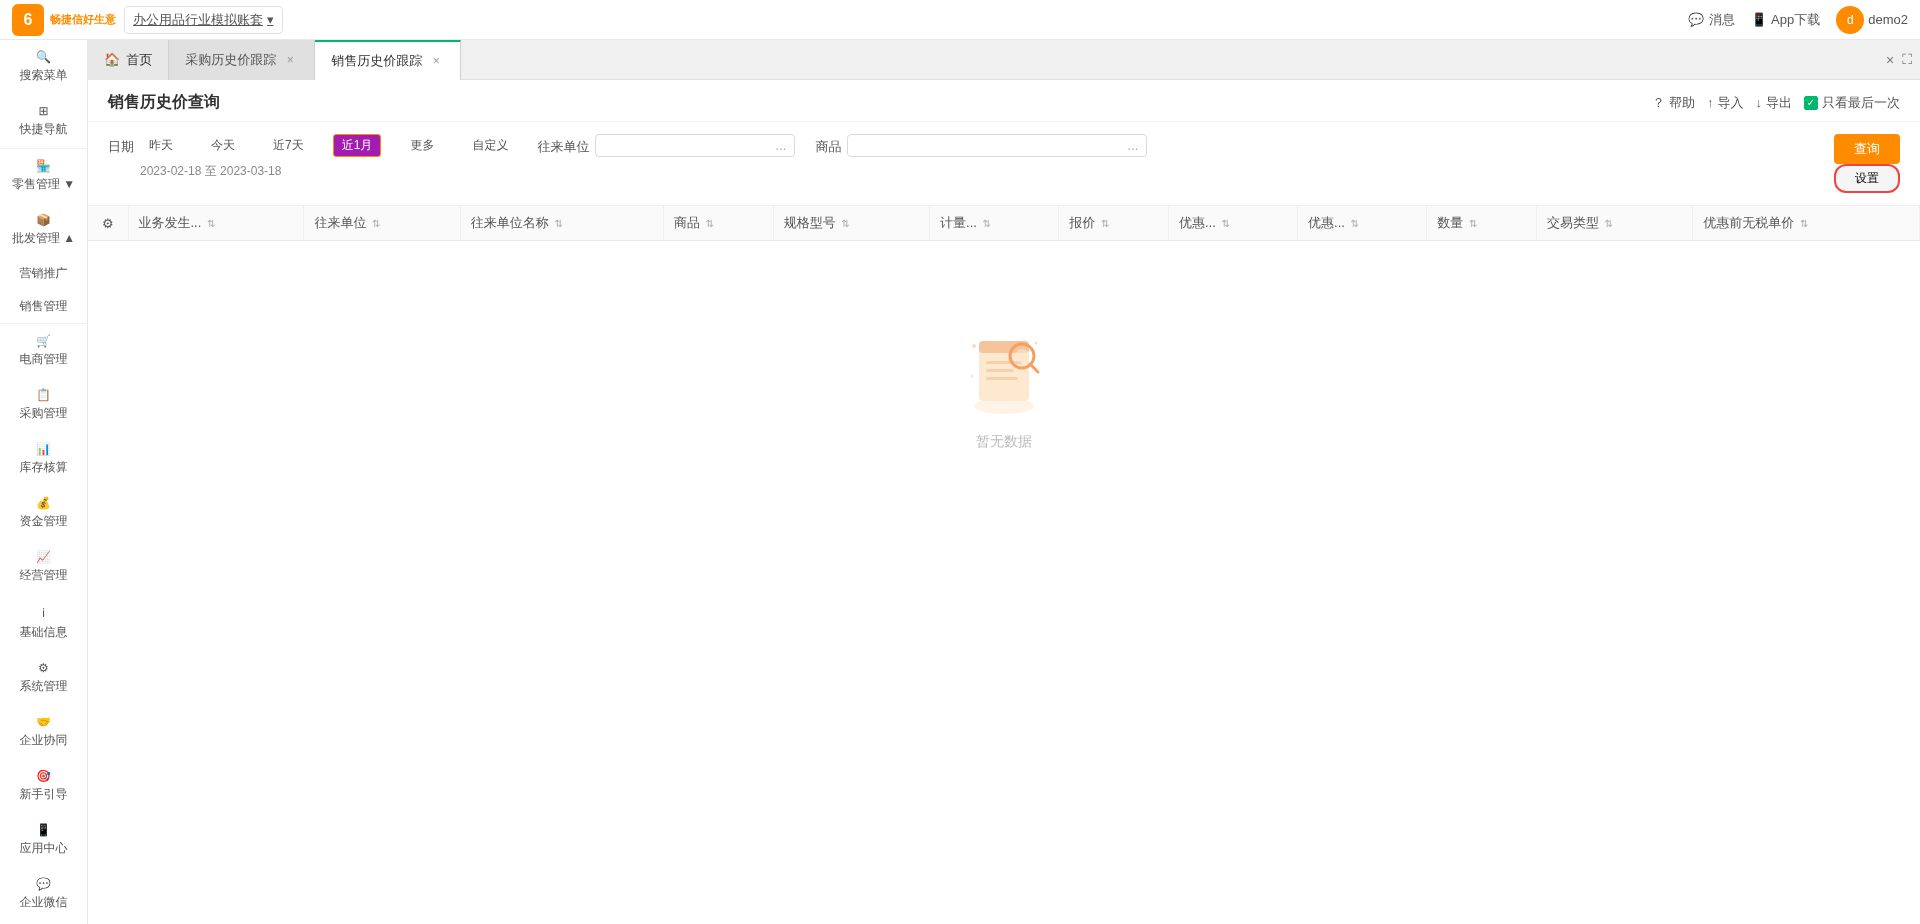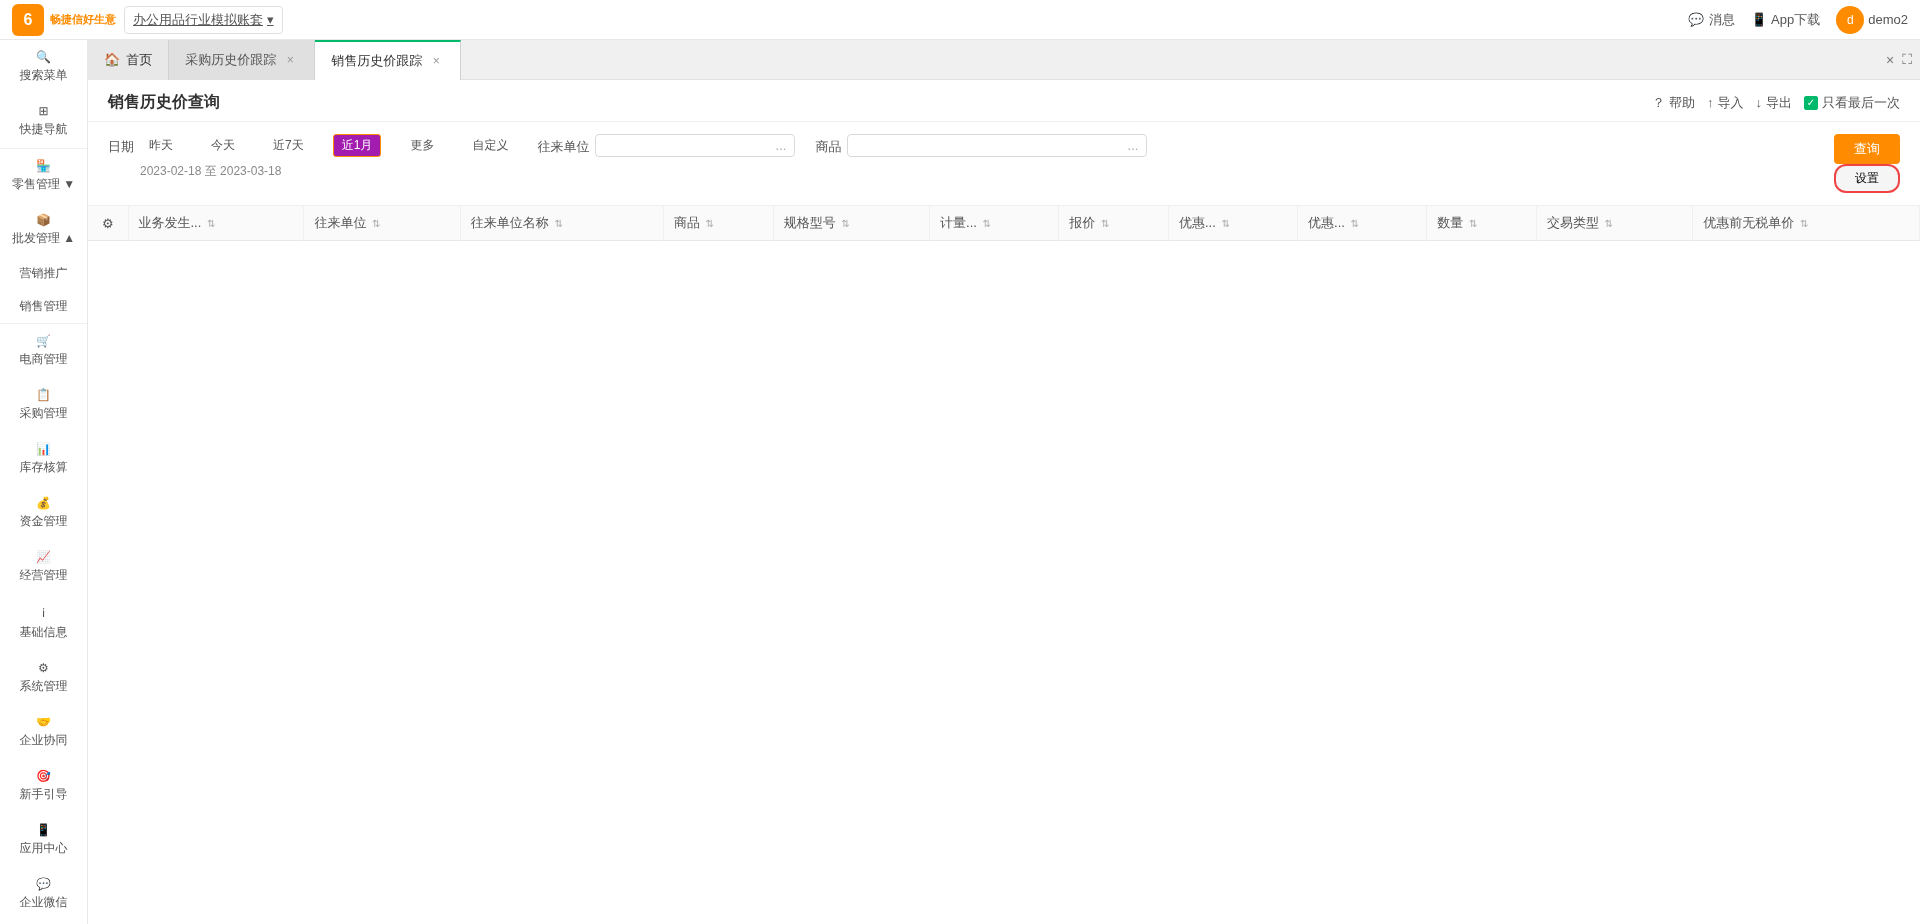--- a/index.html
+++ b/index.html
@@ -635,18 +635,42 @@
               <th>
                 <span>优惠前无税单价</span>
                 <span class="sort-icon">⇅</span>
               </th>
             </tr>
           </thead>
           <tbody>
           </tbody>
         </table>
 
+        <div class="empty-state">
+          <div class="empty-icon">
+            <svg class="empty-svg" viewBox="0 0 100 100" xmlns="http://www.w3.org/2000/svg">
+
+              <ellipse cx="50" cy="85" rx="30" ry="8" fill="#fde8d0" opacity="0.5"></ellipse>
+
+              <rect x="25" y="20" width="50" height="60" rx="4" fill="#fde8d0"></rect>
+              <rect x="25" y="20" width="50" height="12" rx="4" fill="#f5c49a"></rect>
+
+              <rect x="32" y="40" width="36" height="3" rx="1.5" fill="#f5c49a" opacity="0.7"></rect>
+              <rect x="32" y="48" width="28" height="3" rx="1.5" fill="#f5c49a" opacity="0.7"></rect>
+              <rect x="32" y="56" width="32" height="3" rx="1.5" fill="#f5c49a" opacity="0.7"></rect>
+
+              <circle cx="68" cy="35" r="12" fill="none" stroke="#f5a060" stroke-width="3"></circle>
+              <circle cx="68" cy="35" r="7" fill="#fde8d0" opacity="0.6"></circle>
+              <line x1="76" y1="43" x2="84" y2="51" stroke="#f5a060" stroke-width="3" stroke-linecap="round"></line>
+
+              <circle cx="20" cy="25" r="2" fill="#f5c49a" opacity="0.6"></circle>
+              <circle cx="82" cy="22" r="1.5" fill="#f5c49a" opacity="0.6"></circle>
+              <circle cx="18" cy="55" r="1.5" fill="#f5c49a" opacity="0.4"></circle>
+            </svg>
+          </div>
+          <div class="empty-text">暂无数据</div>
+        </div>
 
       </div>
 
     </div>
   </div>
 </div>
 
 </body></html>

